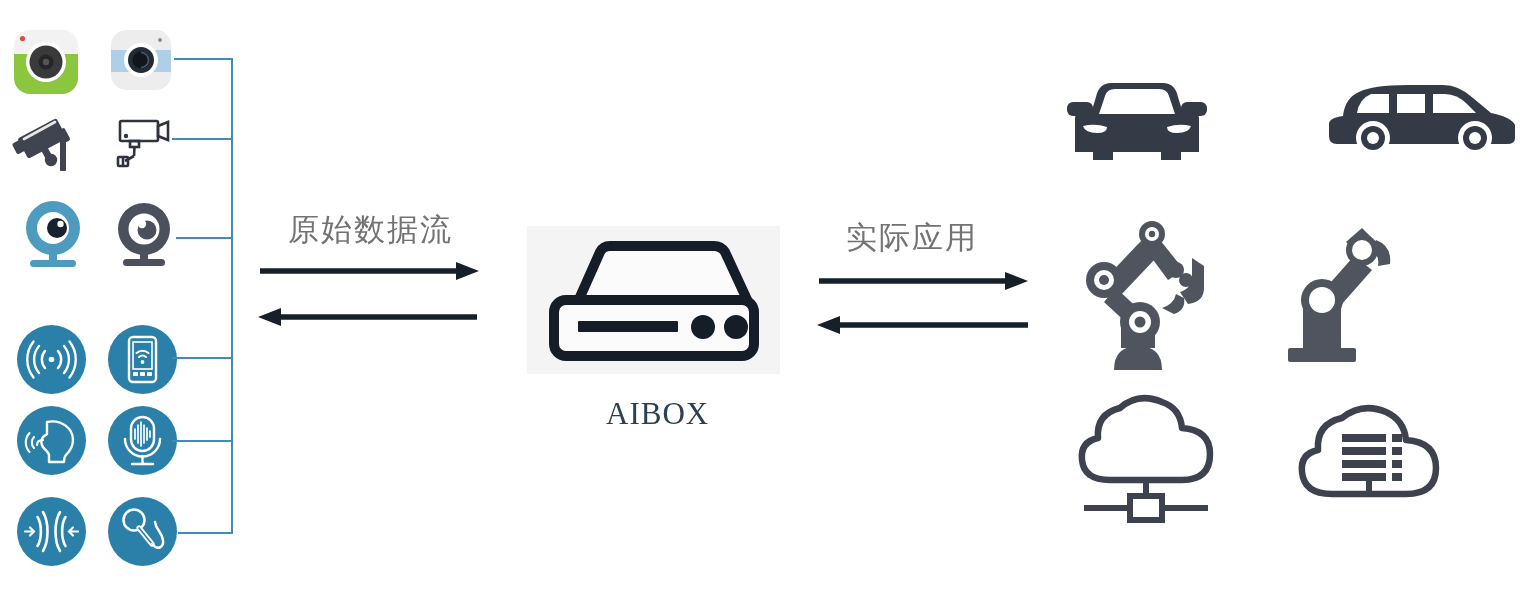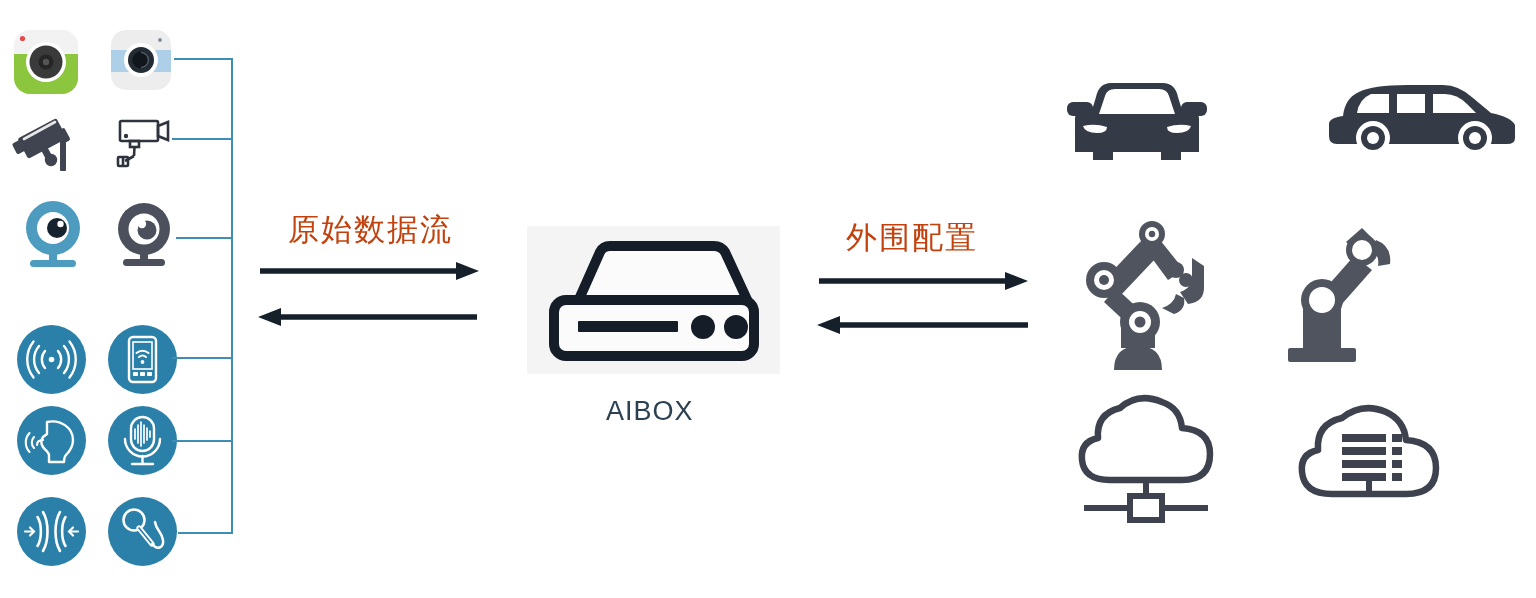--- a/index.html
+++ b/index.html
@@ -19,31 +19,31 @@
   .conn-v{position:absolute;background:#3D8DB5;}
   .conn-h{position:absolute;background:#3D8DB5;}
 
   
   .arrow-wrap{position:absolute;}
 
   
   .cn-label{
     position:absolute;
     font-family:"DejaVu Serif","Liberation Serif",serif;
-    color:#c2410c;
+    color:#737373;
     font-size:31px;
     letter-spacing:2px;
     white-space:nowrap;
     line-height:1;
   }
   .aibox-label{
     position:absolute;
-    font-family:Liberation Sans, sans-serif;
+    font-family:Liberation Serif, serif;
     color:#2B4152;
-    font-size:27px;
+    font-size:31px;
     letter-spacing:1px;
     white-space:nowrap;
     line-height:1;
   }
 
   .aibox-bg{
     position:absolute;
     background:#F4F4F4;
   }
 
@@ -263,21 +263,21 @@
 
       <rect x="40" y="83" width="100" height="11" rx="1" fill="#151D29"></rect>
 
       <circle cx="165" cy="89" r="12" fill="#151D29"></circle>
       <circle cx="198" cy="89" r="12" fill="#151D29"></circle>
     </svg>
   </div>
 
   <div class="aibox-label" style="left:606px;top:398px;">AIBOX</div>
 
-  <div class="cn-label" style="left:846px;top:222px;">外围配置</div>
+  <div class="cn-label" style="left:846px;top:222px;">实际应用</div>
 
   <div class="arrow-wrap" style="left:817px;top:268px;width:216px;height:26px;">
     <svg width="216" height="26" viewBox="0 0 216 26">
       <path d="M2 13 H190" stroke="#15202B" stroke-width="5.5"></path>
       <path d="M188 4 L211 13 L188 22 Z" fill="#15202B"></path>
     </svg>
   </div>
 
   <div class="arrow-wrap" style="left:814px;top:312px;width:218px;height:26px;">
     <svg width="218" height="26" viewBox="0 0 218 26">

